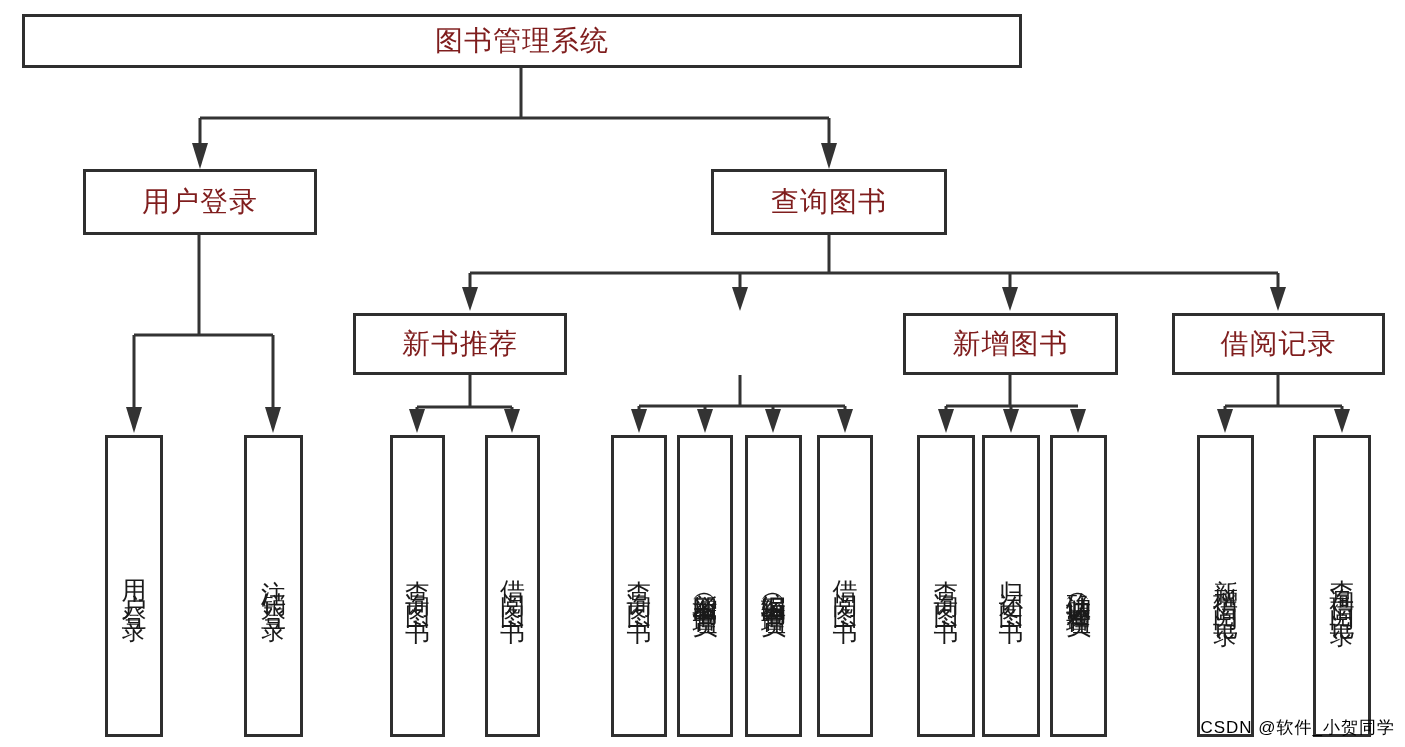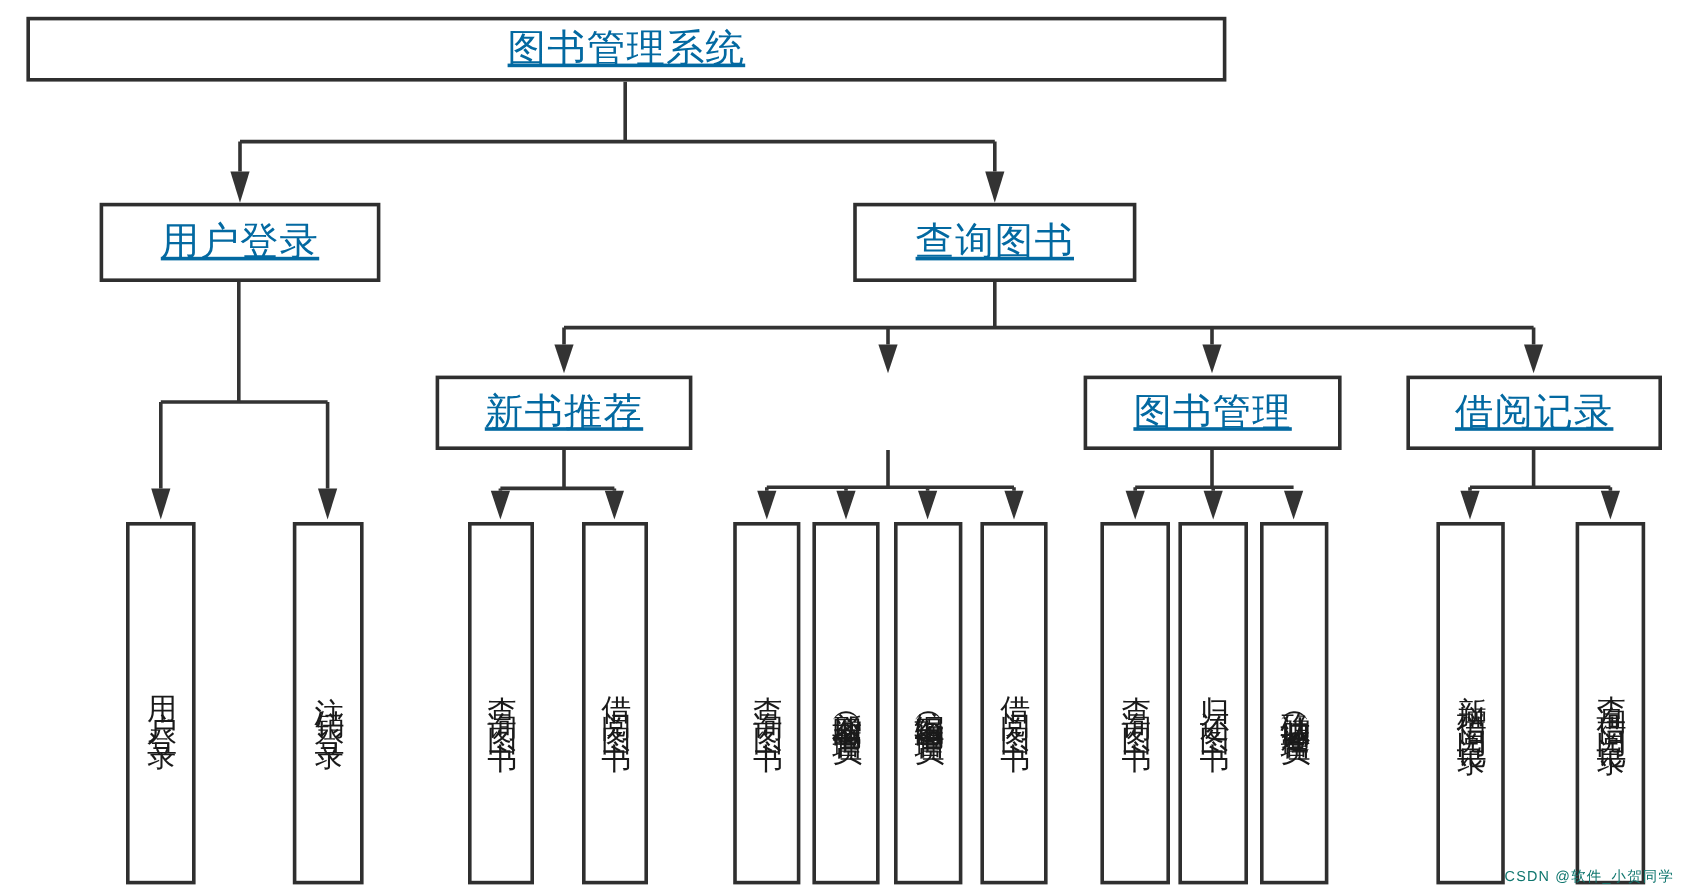--- a/index.html
+++ b/index.html
@@ -13,25 +13,24 @@
   #edges{position:absolute;left:0;top:0;z-index:0;}
   .node{
     position:absolute;
     box-sizing:border-box;
     background:#ffffff;
     border:3px solid #2f2f2f;
     display:flex;align-items:center;justify-content:center;
     z-index:1;
   }
   .node span{
-    color:#0369a1;
-    font-size:32px;
+    color:#7f1d1d;
+    font-size:28px;
     letter-spacing:1px;
     white-space:nowrap;
-    text-decoration:underline;
   }
   .leaf{
     position:absolute;
     top:435px;height:302px;
     box-sizing:border-box;
     background:#ffffff;
     border:3px solid #2f2f2f;
     display:flex;align-items:center;justify-content:center;
     z-index:1;
   }
@@ -42,22 +41,22 @@
     font-size:25px;
     line-height:1;
     white-space:nowrap;
   }
   .ls-wide{letter-spacing:13px;}
   .ls-mid{letter-spacing:9px;}
   .ls-tight{letter-spacing:3px;}
   #watermark{
     position:absolute;
     right:10px;bottom:8px;
-    color:#0f766e;
-    font-size:12px;
+    color:#000000;
+    font-size:17px;
     z-index:2;
     letter-spacing:1px;
   }
 </style>
 </head>
 <body>
 
 <div id="canvas">
 
   <svg id="edges" width="1405" height="747" viewBox="0 0 1405 747" aria-hidden="true">
@@ -96,25 +95,25 @@
     <span>图书管理系统</span>
   </div>
 
   <div class="node" style="left:83px;top:169px;width:234px;height:66px">
     <span>用户登录</span>
   </div>
   <div class="node" style="left:711px;top:169px;width:236px;height:66px">
     <span>查询图书</span>
   </div>
 
-  <div class="node" style="left:363px;top:313px;width:214px;height:62px">
+  <div class="node" style="left:353px;top:313px;width:214px;height:62px">
     <span>新书推荐</span>
   </div>
   <div class="node" style="left:903px;top:313px;width:215px;height:62px">
-    <span>图书管理</span>
+    <span>新增图书</span>
   </div>
   <div class="node" style="left:1172px;top:313px;width:213px;height:62px">
     <span>借阅记录</span>
   </div>
 
   <div class="leaf" style="left:105px;width:58px">
     <span class="vtext ls-wide">用户登录</span>
   </div>
   <div class="leaf" style="left:244px;width:59px">
     <span class="vtext ls-wide">注销登录</span>

